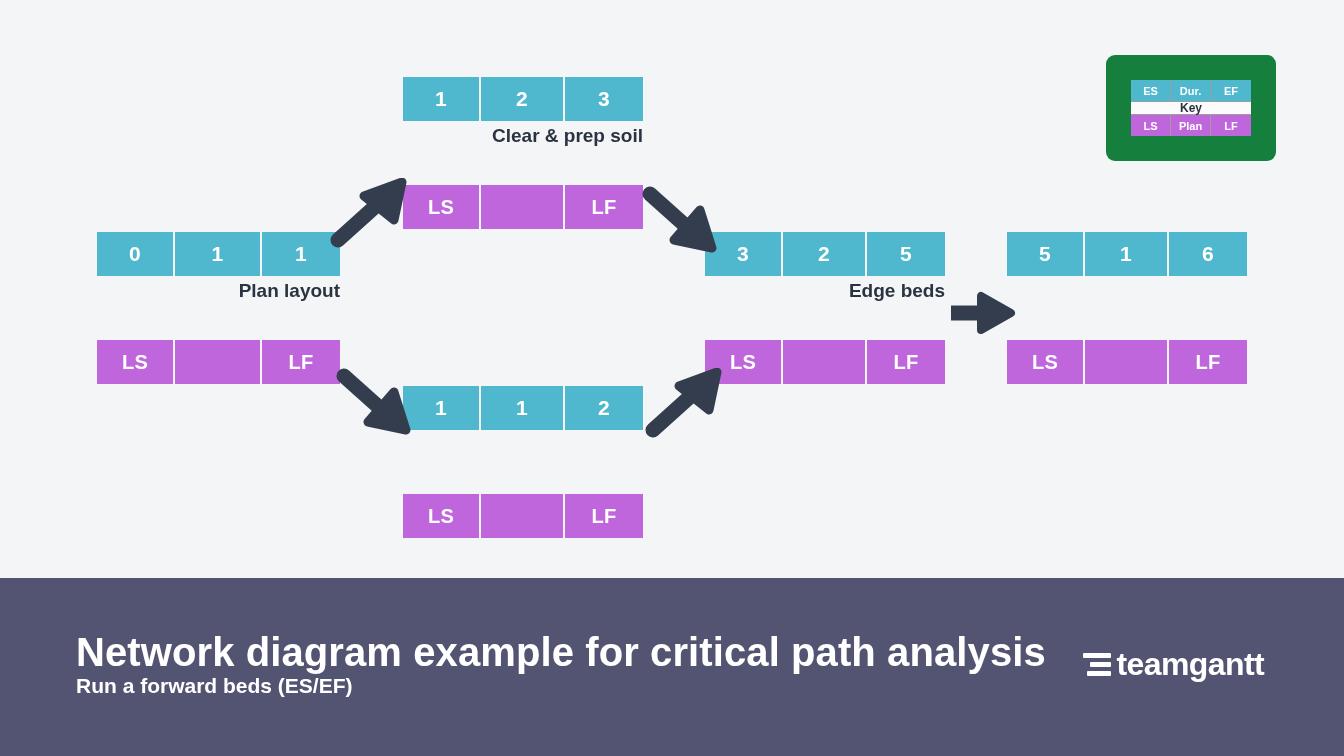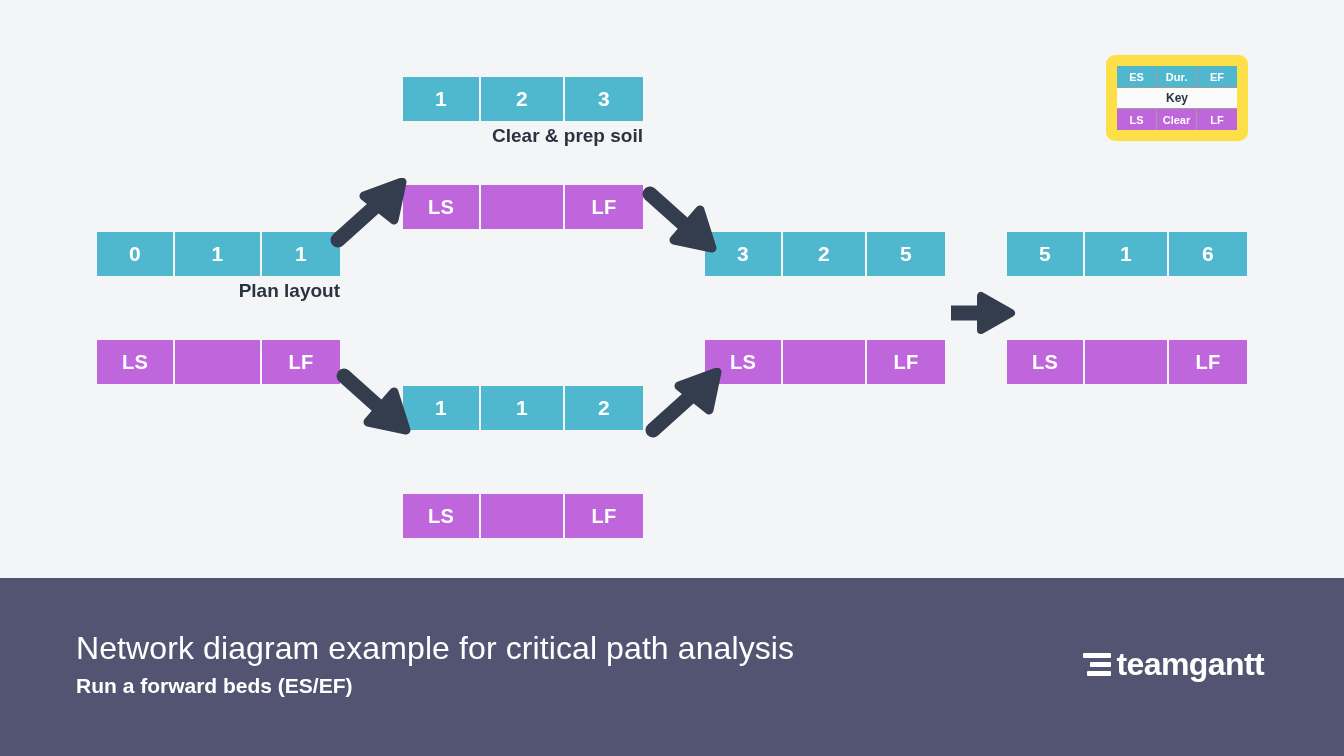--- a/index.html
+++ b/index.html
@@ -35,56 +35,56 @@
     color: #2b3340;
     font-size: 19px;
     font-weight: 700;
     white-space: nowrap;
   }
   .label-mid { top: 48px; }
 
   
   #key-box {
     position: absolute;
-    background: #fde047;
+    background: #15803d;
     border-radius: 9px;
-    padding: 11px;
+    padding: 25px;
   }
   #key-box .krow { display: flex; }
   #key-box .kcell {
     height: 21px;
     display: flex; align-items: center; justify-content: center;
     font-size: 11px; font-weight: 700; color: #fff;
     border-right: 1px solid #9e9e9e;
   }
   #key-box .kcell:last-child { border-right: none; text-align: right; }
   #key-box .krow.k-top .kcell { background: #4fb8ce; }
   #key-box .krow.k-bot .kcell { background: #c066dd; }
   #key-box .kcell.kc1 { flex: 0 0 40px; }
   #key-box .kcell.kc2 { flex: 0 0 40px; }
   #key-box .kcell.kc3 { flex: 0 0 40px; }
   #key-box .kmid {
-    background: #fbfbfb; height: 22px;
+    background: #fbfbfb; height: 14px;
     display: flex; align-items: center; justify-content: center;
     font-size: 12px; font-weight: 700; color: #2b3340;
     border-top: 1px solid #9e9e9e; border-bottom: 1px solid #9e9e9e;
   }
 
   
   .arrow { position: absolute; }
 
   
   #footer {
     position: absolute; left: 0; bottom: 0;
     width: 1344px; height: 178px;
     background: #535472;
   }
   #footer-title {
     position: absolute; left: 76px; top: 52px;
-    color: #ffffff; font-size: 32px; font-weight: 400; letter-spacing: .1px;
+    color: #ffffff; font-size: 40px; font-weight: 700; letter-spacing: .1px;
   }
   #footer-sub {
     position: absolute; left: 76px; top: 96px;
     color: #ffffff; font-size: 21px; font-weight: 700;
   }
   #logo { position: absolute; right: 80px; top: 68px; display: flex; align-items: center; gap: 5px; justify-content: center; }
   #logo-mark { display: flex; flex-direction: column; gap: 4px; width: 28px; }
   #logo-mark i { display: block; height: 5px; background: #fff; border-radius: 1px; }
   #logo-mark i.b1 { width: 28px; }
   #logo-mark i.b2 { width: 21px; margin-left: 7px; }
@@ -98,21 +98,21 @@
 
   <div id="key-box" style="left:1106px; top:55px;">
     <div class="krow k-top">
       <div class="kcell kc1">ES</div>
       <div class="kcell kc2">Dur.</div>
       <div class="kcell kc3">EF</div>
     </div>
     <div class="kmid">Key</div>
     <div class="krow k-bot">
       <div class="kcell kc1">LS</div>
-      <div class="kcell kc2">Clear</div>
+      <div class="kcell kc2">Plan</div>
       <div class="kcell kc3">LF</div>
     </div>
   </div>
 
   <div class="node" style="left:403px; top:77px; width:240px;">
     <div class="row row-top">
       <div class="cell c1">1</div>
       <div class="cell c2">2</div>
       <div class="cell c3">3</div>
     </div>
@@ -141,20 +141,21 @@
       <div class="cell c3">LF</div>
     </div>
   </div>
 
   <div class="node" style="left:705px; top:232px; width:240px;">
     <div class="row row-top">
       <div class="cell c1">3</div>
       <div class="cell c2">2</div>
       <div class="cell c3">5</div>
     </div>
+    <div class="node-label label-mid">Edge beds</div>
   </div>
   <div class="node" style="left:705px; top:340px; width:240px;">
     <div class="row row-bot">
       <div class="cell c1">LS</div>
       <div class="cell c2"></div>
       <div class="cell c3">LF</div>
     </div>
   </div>
 
   <div class="node" style="left:1007px; top:232px; width:240px;">

